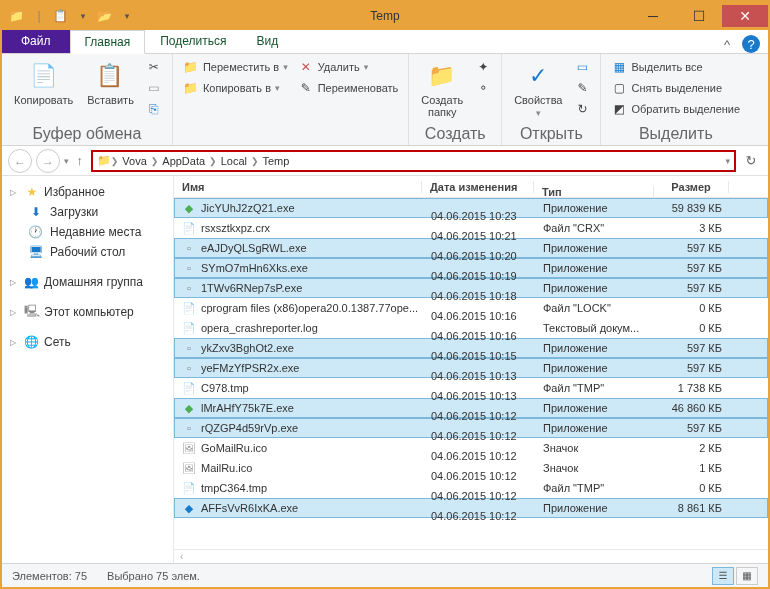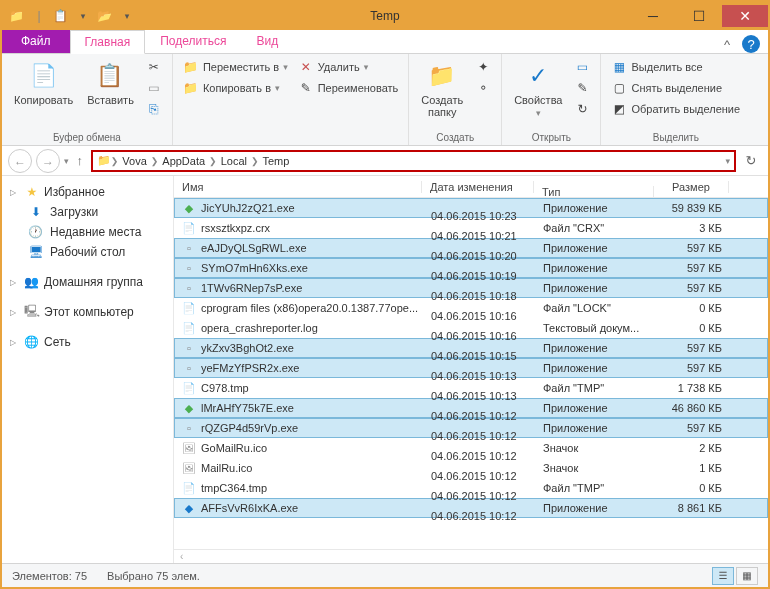--- a/index.html
+++ b/index.html
@@ -11,32 +11,32 @@
 .titlebar { height: 28px; background: #e8a33d; display: flex; align-items: center; position: relative; }
 .titlebar .qat { display: flex; align-items: center; gap: 4px; padding-left: 6px; }
 .titlebar .qat-icon { width: 18px; height: 18px; display: flex; align-items: center; justify-content: center; font-size: 12px; }
 .titlebar .title { position: absolute; left: 50%; transform: translateX(-50%); font-size: 12px; color: #333; }
 .titlebar .winbtns { display: flex; margin-left: auto; }
 .titlebar .winbtn { width: 46px; height: 22px; display: flex; align-items: center; justify-content: center; font-size: 14px; color: #333; }
 .titlebar .winbtn.close { background: #c75050; color: #fff; }
 
 
 .ribbon-tabs { height: 24px; background: #fff; display: flex; align-items: flex-end; border-bottom: 1px solid #d4d4d4; }
-.ribbon-tab { padding: 4px 14px; font-size: 12px; color: #ec4899; cursor: pointer; border: 1px solid transparent; }
+.ribbon-tab { padding: 4px 14px; font-size: 12px; color: #14532d; cursor: pointer; border: 1px solid transparent; }
 .ribbon-tab.active { background: #fff; border: 1px solid #d4d4d4; border-bottom: 1px solid #fff; margin-bottom: -1px; }
-.ribbon-tab.file { background: #a21caf; color: #fff; padding: 4px 18px; margin-top: 39px; }
+.ribbon-tab.file { background: #4c1d95; color: #fff; padding: 4px 18px; margin-top: 39px; }
 .ribbon-right { margin-left: auto; display: flex; gap: 6px; padding-right: 8px; align-items: center; }
 .ribbon-right span { width: 18px; height: 18px; display: flex; align-items: center; justify-content: center; font-size: 13px; }
 .help-icon { background: #1979ca; color: #fff; border-radius: 50%; width: 16px; height: 16px; font-size: 11px; }
 
 
 .ribbon { height: 92px; background: #f5f6f7; border-bottom: 1px solid #d4d4d4; display: flex; }
 .ribbon-group { border-right: 1px solid #e0e0e0; padding: 4px 8px 2px; display: flex; flex-direction: column; }
 .ribbon-group-content { display: flex; flex: 1; align-items: flex-start; gap: 6px; }
-.ribbon-group-label { font-size: 10px; color: #666; text-align: center; padding-top: 2px; }
+.ribbon-group-label { font-size: 16px; color: #666; text-align: center; padding-top: 2px; }
 .rbtn-big { display: flex; flex-direction: column; align-items: center; gap: 2px; font-size: 11px; color: #444; padding: 2px 4px; text-align: center; cursor: pointer; }
 .rbtn-big .ico { width: 32px; height: 32px; display: flex; align-items: center; justify-content: center; font-size: 22px; }
 .rbtn-row { display: flex; flex-direction: column; gap: 3px; }
 .rbtn-sm { display: flex; align-items: center; gap: 4px; font-size: 11px; color: #444; padding: 1px 2px; cursor: pointer; white-space: nowrap; }
 .rbtn-sm .ico { width: 16px; height: 16px; display: flex; align-items: center; justify-content: center; font-size: 12px; }
 
 
 .addrbar { height: 30px; background: #fff; display: flex; align-items: center; gap: 4px; padding: 3px 6px; border-bottom: 1px solid #e0e0e0; }
 .navbtn { width: 24px; height: 24px; border: 1px solid #ccc; border-radius: 50%; display: flex; align-items: center; justify-content: center; font-size: 12px; color: #999; }
 .addr-box { flex: 1; height: 22px; border: 2px solid #c00000; display: flex; align-items: center; padding: 0 4px; font-size: 11px; color: #333; }
@@ -51,21 +51,21 @@
 
 .sidebar { width: 172px; border-right: 1px solid #e8e8e8; padding: 6px 0; font-size: 12px; overflow-y: auto; }
 .side-group { margin-bottom: 10px; }
 .side-head { display: flex; align-items: center; gap: 4px; padding: 2px 8px; color: #333; }
 .side-head .tri { font-size: 8px; color: #888; width: 10px; }
 .side-item { display: flex; align-items: center; gap: 6px; padding: 2px 8px 2px 26px; color: #333; cursor: pointer; }
 .side-ico { width: 16px; height: 16px; display: flex; align-items: center; justify-content: center; font-size: 12px; }
 
 
 .filepane { flex: 1; display: flex; flex-direction: column; overflow: hidden; }
-.cols { display: flex; height: 22px; border-bottom: 1px solid #e8e8e8; font-size: 11px; color: #444; align-items: center; }
+.cols { display: flex; height: 22px; border-bottom: 1px solid #e8e8e8; font-size: 11px; color: #444; align-items: center; font-weight: bold; }
 .col { padding: 0 8px; border-right: 1px solid #e8e8e8; }
 .col-name { width: 248px; }
 .col-date { width: 112px; }
 .col-type { width: 120px; margin-top: 10px; }
 .col-size { width: 75px; text-align: center; }
 .rows { flex: 1; overflow-y: scroll; }
 .row { display: flex; height: 20px; align-items: center; font-size: 11px; color: #333; border: 1px solid transparent; }
 .row.sel { background: #cde8f6; border: 1px solid #7bb8da; }
 .row .c-name { width: 248px; padding-left: 6px; display: flex; align-items: center; gap: 4px; overflow: hidden; white-space: nowrap; }
 .row .c-date { width: 112px; padding: 0 8px; margin-top: 16px; }

